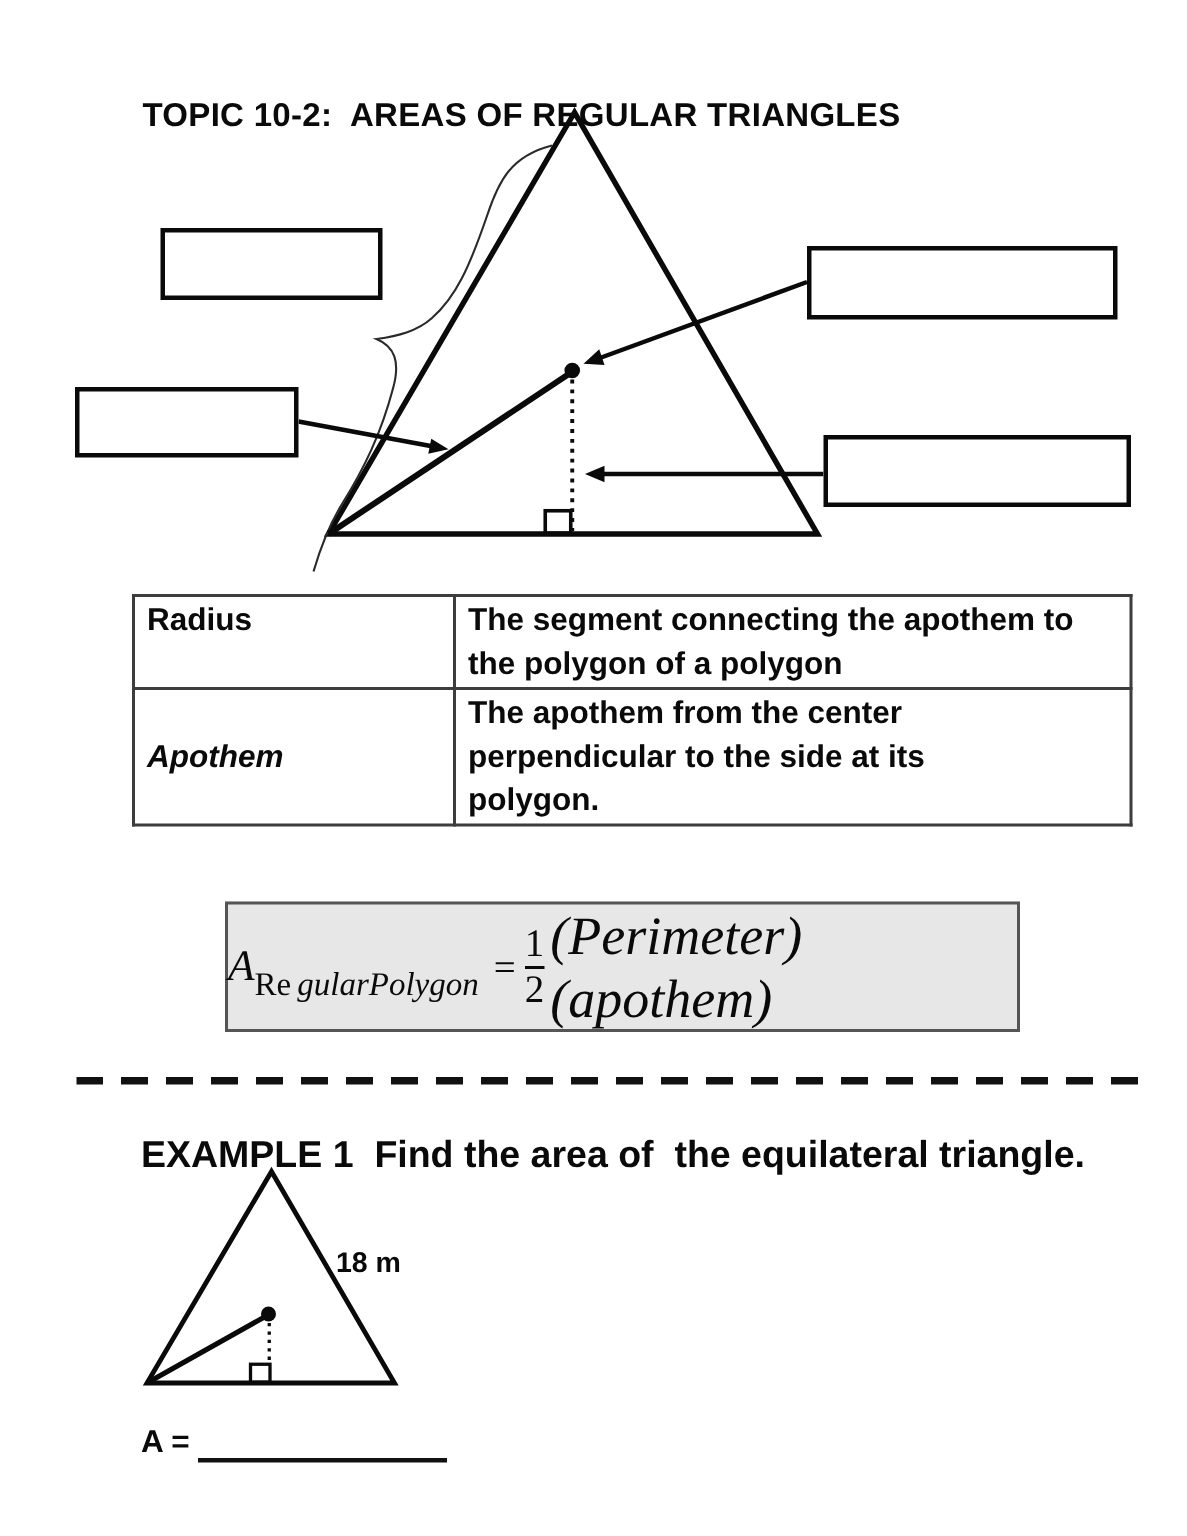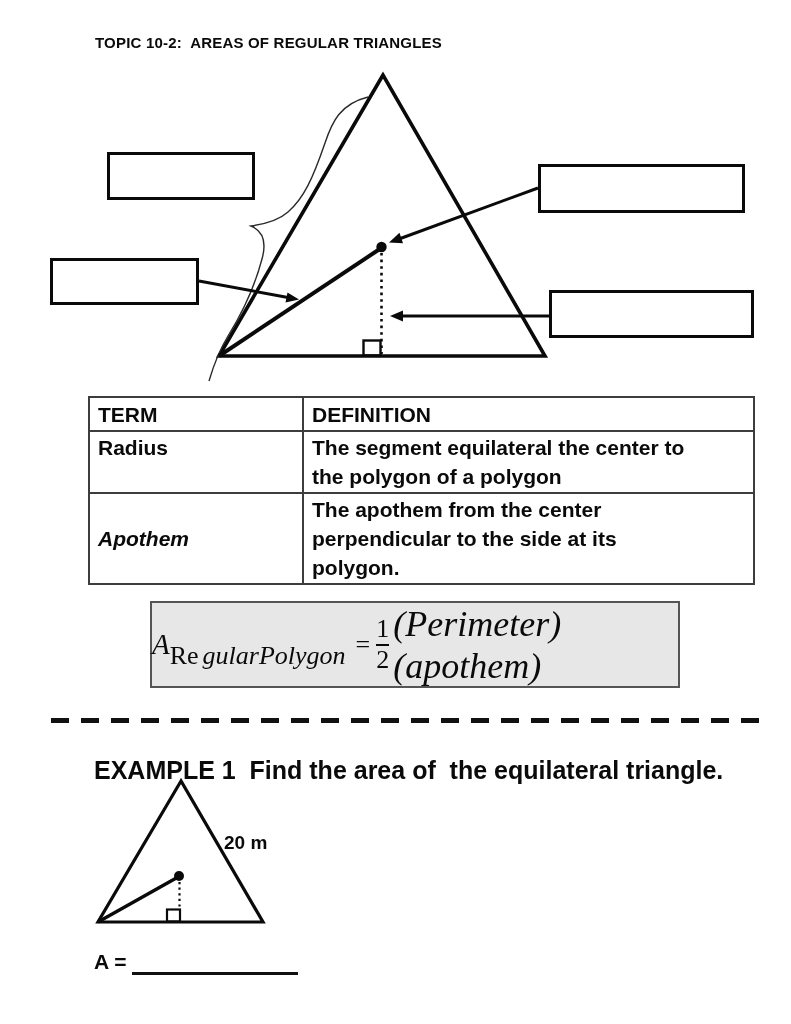--- a/index.html
+++ b/index.html
@@ -3,21 +3,21 @@
 <meta charset="utf-8">
 <style>
   html,body{margin:0;padding:0;}
   body{
     width:791px;height:1024px;background:#ffffff;position:relative;
     font-family:"Liberation Sans",sans-serif;color:#0a0a0a;overflow:hidden;
   }
   .abs{position:absolute;}
   
   #title{
-    left:95px;top:34px;font-size:15px;font-weight:bold;letter-spacing:.2px;
+    left:95px;top:64px;font-size:22px;font-weight:bold;letter-spacing:.2px;
     white-space:pre;
   }
   
   #lineart{left:0;top:0;width:791px;height:1024px;}
   
   .label-box{border:3px solid #0a0a0a;background:#ffffff;box-sizing:border-box;}
   #label-box-1{left:107px;top:152px;width:148px;height:48px;}
   #label-box-2{left:50px; top:258px;width:149px;height:47px;}
   #label-box-3{left:538px;top:164px;width:207px;height:49px;}
   #label-box-4{left:549px;top:290px;width:205px;height:48px;}
@@ -34,21 +34,21 @@
   #term-table td.mid{vertical-align:middle;font-style:italic;}
   
   #formula-box{
     left:150px;top:601px;width:530px;height:87px;background:#e7e7e7;
     border:2px solid #555;box-sizing:border-box;
     display:flex;align-items:center;justify-content:center;
     font-family:"Liberation Serif",serif;
   }
   #formula-box .it{font-style:italic;}
   #f-var{font-size:29px;}
-  #f-sub{font-size:26px;transform:translateY(11px);display:inline-block;}
+  #f-sub{font-size:22px;transform:translateY(11px);display:inline-block;}
   #f-sub .it{margin-left:4px;}
   #f-eq{font-size:26px;margin:0 6px 0 10px;}
   .frac{display:inline-flex;flex-direction:column;align-items:center;
         font-size:26px;line-height:1.02;vertical-align:middle;}
   .frac .bar{border-top:2px solid #0a0a0a;width:100%;margin:1px 0;}
   #f-rhs{font-size:36px;margin-left:4px;}
   
   #separator{
     left:51px;top:718px;width:719px;height:5px;
     background:repeating-linear-gradient(90deg,#111 0 18px,transparent 18px 30px);
@@ -101,28 +101,24 @@
   <rect x="167" y="909.5" width="13" height="12" fill="none" stroke="#0a0a0a" stroke-width="2.2"></rect>
 </svg>
 
 <div id="label-box-1" class="abs label-box"></div>
 <div id="label-box-2" class="abs label-box"></div>
 <div id="label-box-3" class="abs label-box"></div>
 <div id="label-box-4" class="abs label-box"></div>
 
 <table id="term-table" class="abs">
   <tbody>
-      <tr class="hdr">
-    <td class="c1">TERM</td>
-    <td>DEFINITION</td>
-  </tr>
   <tr class="r1">
     <td class="c1">Radius</td>
     <td>
-      <div>The segment equilateral the center to</div>
+      <div>The segment connecting the apothem to</div>
       <div>the polygon of a polygon</div>
     </td>
   </tr>
   <tr class="r2">
     <td class="c1 mid">Apothem</td>
     <td>
       <div>The apothem from the center</div>
       <div>perpendicular to the side at its</div>
       <div>polygon.</div>
     </td>
@@ -138,15 +134,15 @@
     <span>1</span>
     <span class="bar"></span>
     <span>2</span>
   </span>
   <span id="f-rhs" class="it">(Perimeter)(apothem)</span>
 </div>
 
 <div id="separator" class="abs"></div>
 
 <div id="example-heading" class="abs">EXAMPLE 1  Find the area of  the equilateral triangle.</div>
-<div id="side-label" class="abs">20 m</div>
+<div id="side-label" class="abs">18 m</div>
 <div id="answer-label" class="abs">A =</div>
 <div id="answer-line" class="abs"></div>
 
 </body></html>

